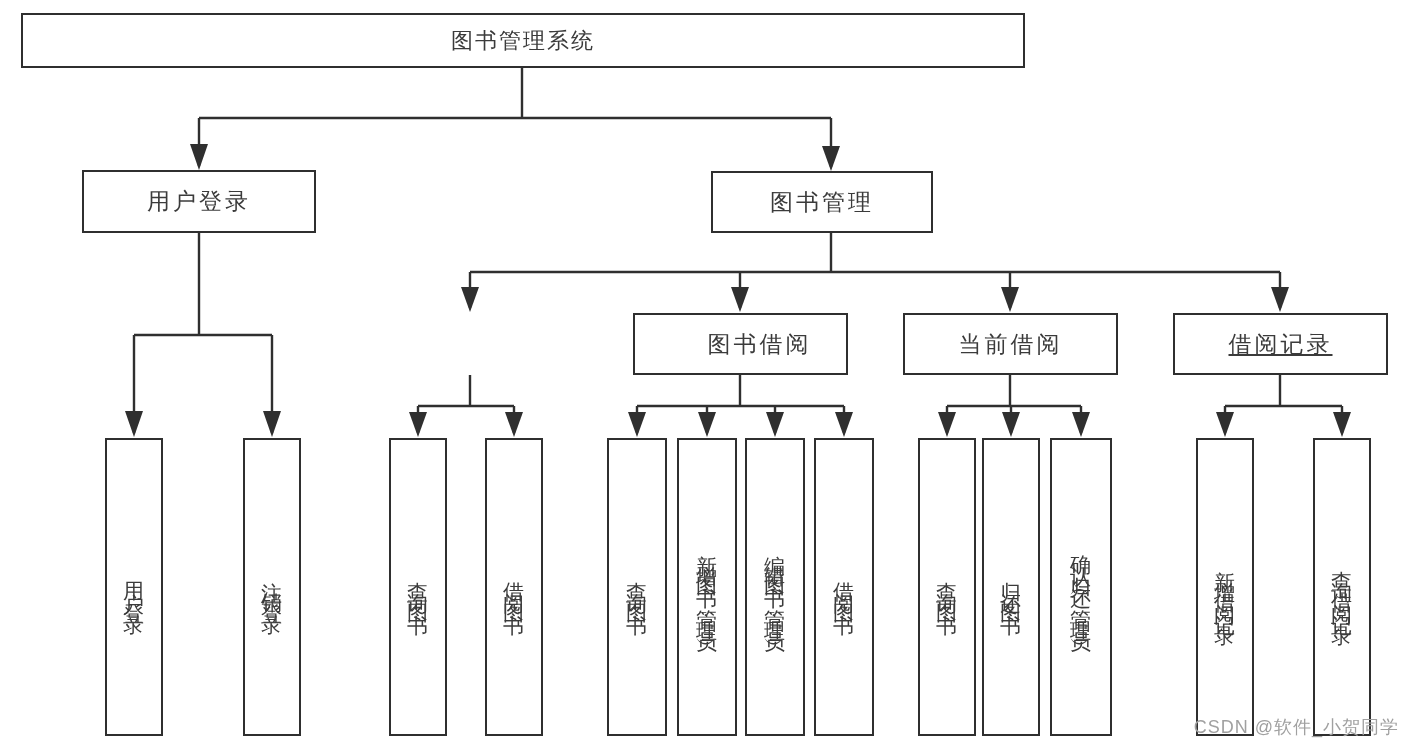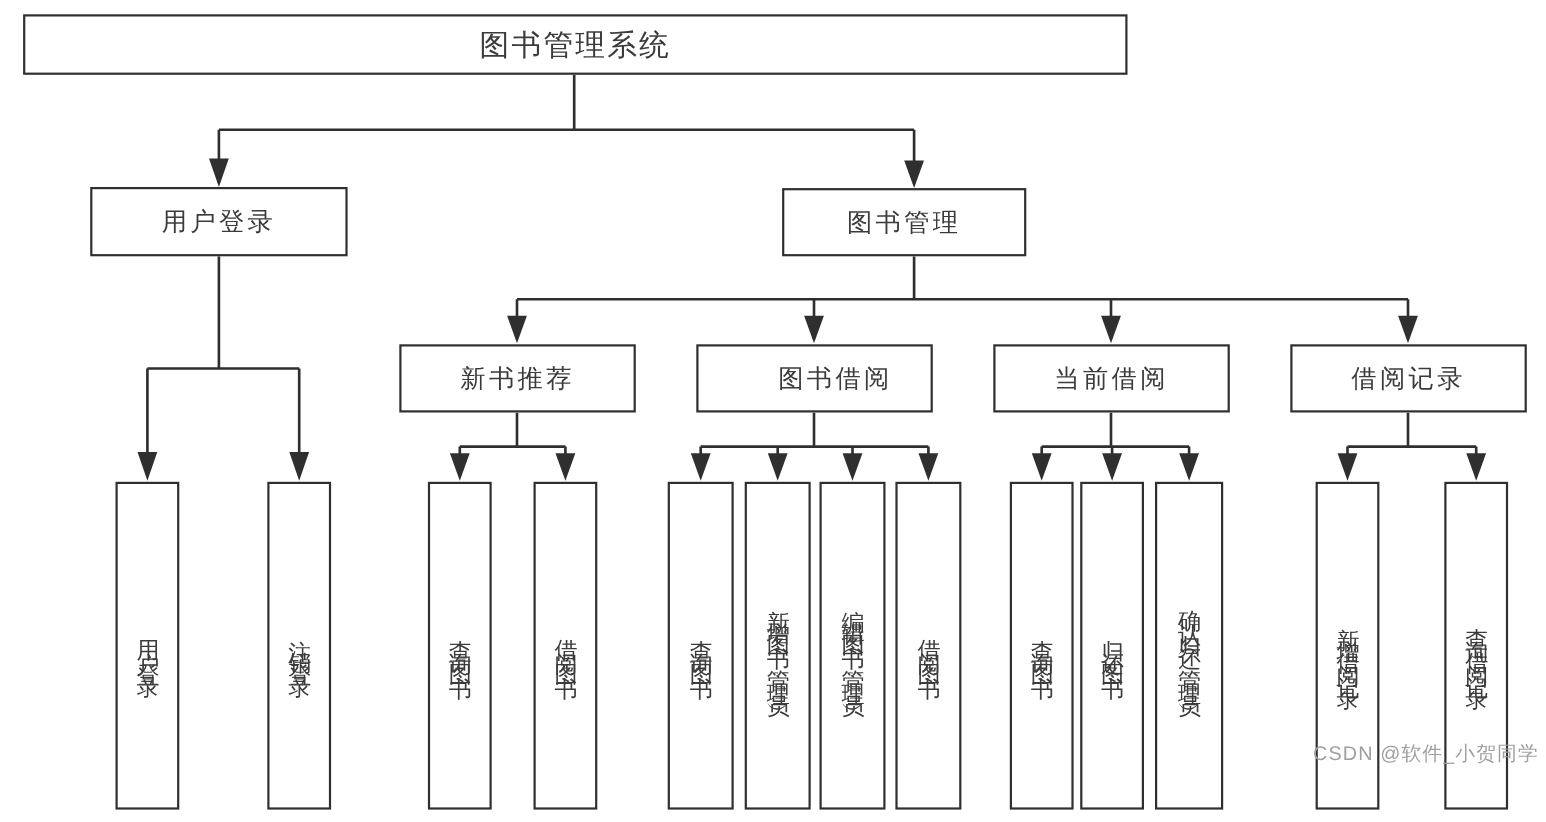--- a/index.html
+++ b/index.html
@@ -16,27 +16,27 @@
   }
   .connectors{position:absolute;left:0;top:0;width:1405px;height:747px;}
   .connectors path{stroke:var(--line);stroke-width:2.4;fill:none;}
   .connectors polygon{fill:var(--line);stroke:none;}
   .node{
     position:absolute;box-sizing:border-box;background:var(--box-background);
     border:2.5px solid var(--line);color:var(--text);
     display:flex;align-items:center;justify-content:center;
   }
   .h-node{font-size:23px;letter-spacing:3px;white-space:nowrap;}
-  .root-node{font-size:27px;letter-spacing:2px;}
+  .root-node{font-size:22px;letter-spacing:2px;}
   .leaf-label{
     writing-mode:vertical-rl;text-orientation:mixed;
     font-size:21px;letter-spacing:11px;line-height:1;white-space:nowrap;
   }
   .watermark{
-    position:absolute;top:673px;right:6px;z-index:5;
+    position:absolute;top:715px;right:6px;z-index:5;
     color:var(--watermark);font-size:18px;letter-spacing:1px;white-space:nowrap;
   }
 </style>
 </head>
 <body>
 
 <div class="stage">
 
   <svg class="connectors" viewBox="0 0 1405 747" xmlns="http://www.w3.org/2000/svg">
 
@@ -86,24 +86,23 @@
       <polygon points="1216,412 1234,412 1225,437"></polygon>
       <polygon points="1333,412 1351,412 1342,437"></polygon>
     </g>
   </svg>
 
   <div class="node h-node root-node" style="left:21px;top:13px;width:1004px;height:55px;">图书管理系统</div>
 
   <div class="node h-node" style="left:82px;top:170px;width:234px;height:63px;">用户登录</div>
   <div class="node h-node" style="left:711px;top:171px;width:222px;height:62px;">图书管理</div>
 
-  <div class="node h-node" style="left:363px;top:313px;width:215px;height:62px;">新书推荐</div>
   <div class="node h-node" style="left:633px;top:313px;width:215px;height:62px;padding-left:38px;">图书借阅</div>
   <div class="node h-node" style="left:903px;top:313px;width:215px;height:62px;">当前借阅</div>
-  <div class="node h-node" style="left:1173px;top:313px;width:215px;height:62px;">借阅记录</div>
+  <div class="node h-node" style="left:1173px;top:313px;width:215px;height:62px;text-decoration:underline;">借阅记录</div>
 
   <div class="node leaf" style="left:105px;top:438px;width:58px;height:298px;">
     <span class="leaf-label">用户登录</span>
   </div>
   <div class="node leaf" style="left:243px;top:438px;width:58px;height:298px;">
     <span class="leaf-label">注销登录</span>
   </div>
   <div class="node leaf" style="left:389px;top:438px;width:58px;height:298px;">
     <span class="leaf-label">查询图书</span>
   </div>

